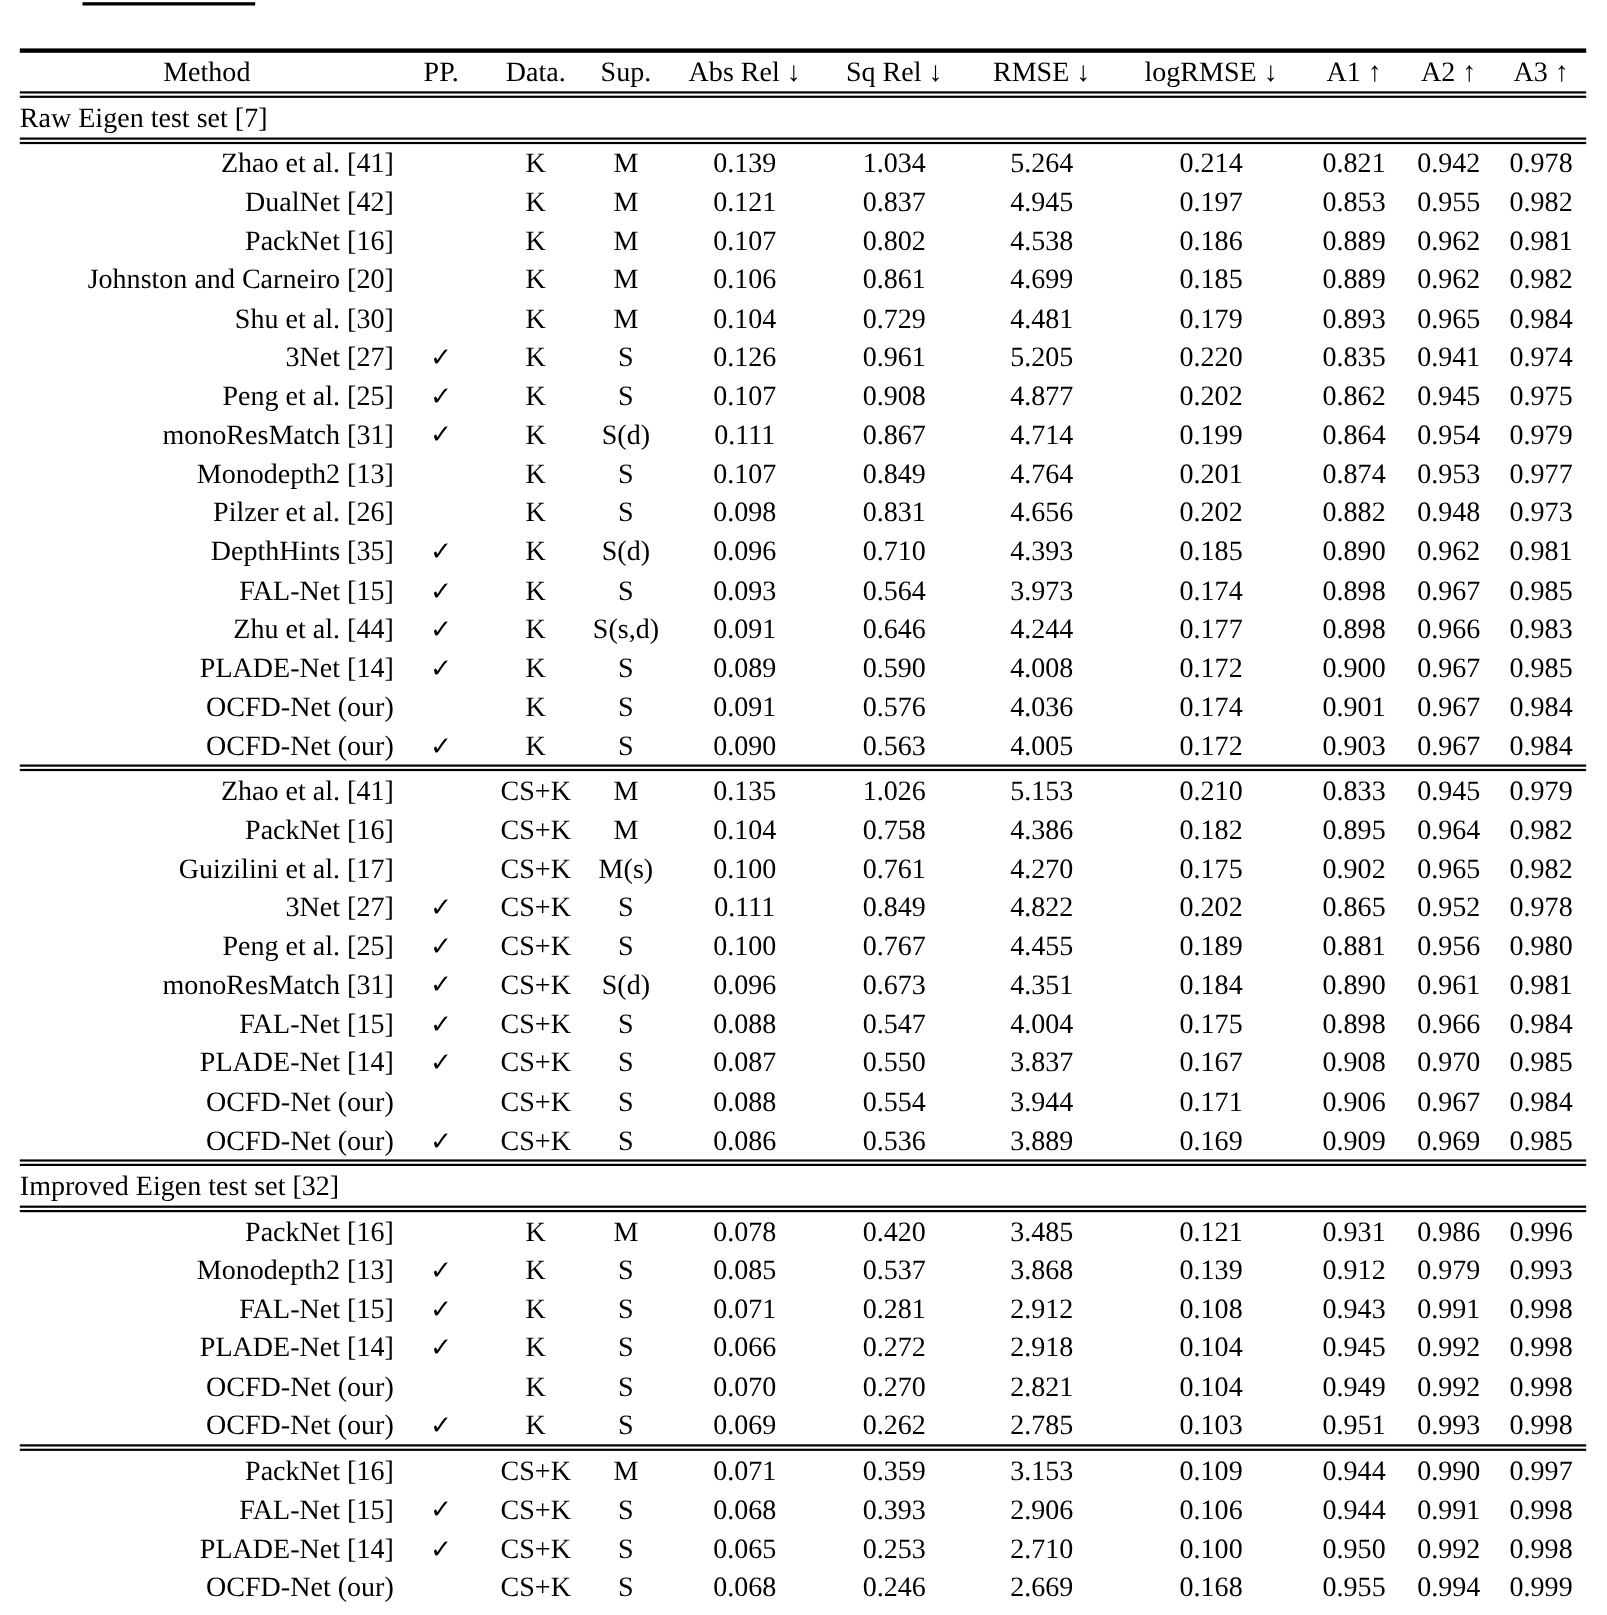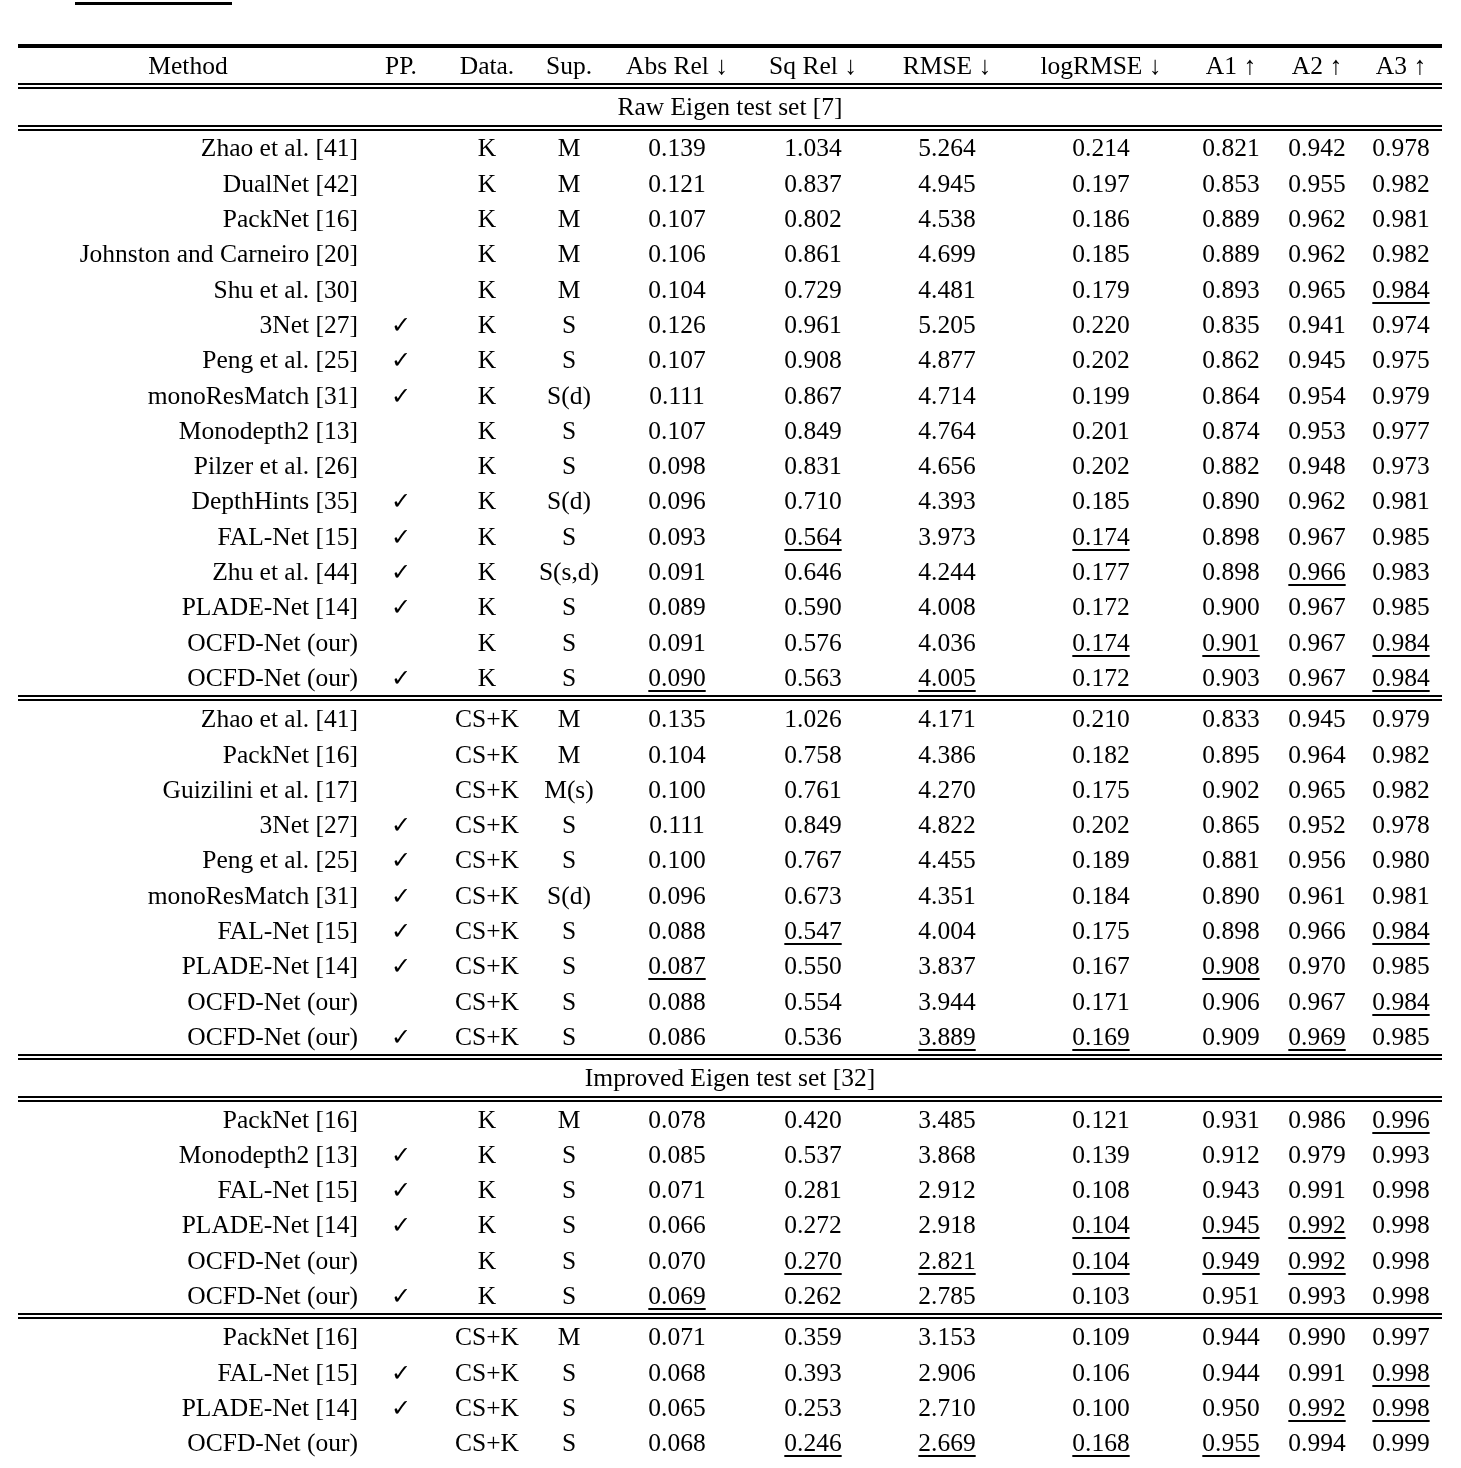--- a/index.html
+++ b/index.html
@@ -76,23 +76,23 @@
   .hr-thick { display:block; height: 4px; background:#000; }
   .hr-double {
     display:block; height: 6px;
     border-top: 2px solid #000;
     border-bottom: 2px solid #000;
     background: transparent;
     box-sizing: border-box;
   }
 
   .b { font-weight: normal; }
-  .u { text-decoration: underline; text-underline-offset: 4px; }
+  .u { text-underline-offset: 4px; }
   .check { font-size: 24px; }
-  .section-title { text-align: center; }
+  .section-title { text-align: left; }
 </style>
 </head>
 <body>
 
 <div id="caption-rule-fragment"></div>
 
 <div id="table-wrap">
   <table class="results">
     <colgroup>
       <col class="c-method">
@@ -352,21 +352,21 @@
             <span class="hr-double"></span>
           </td>
         </tr>
         <tr>
           <td class="al vleft">Zhao et al. [41]</td>
           <td class="ac"></td>
           <td class="ac">CS+K</td>
           <td class="ac vright">M</td>
           <td class="ac vleft"><span>0.135</span></td>
           <td class="ac"><span>1.026</span></td>
-          <td class="ac"><span>4.171</span></td>
+          <td class="ac"><span>5.153</span></td>
           <td class="ac vright"><span>0.210</span></td>
           <td class="ac vleft"><span>0.833</span></td>
           <td class="ac"><span>0.945</span></td>
           <td class="ac vright"><span>0.979</span></td>
         </tr>
         <tr>
           <td class="al vleft">PackNet [16]</td>
           <td class="ac"></td>
           <td class="ac">CS+K</td>
           <td class="ac vright">M</td>

